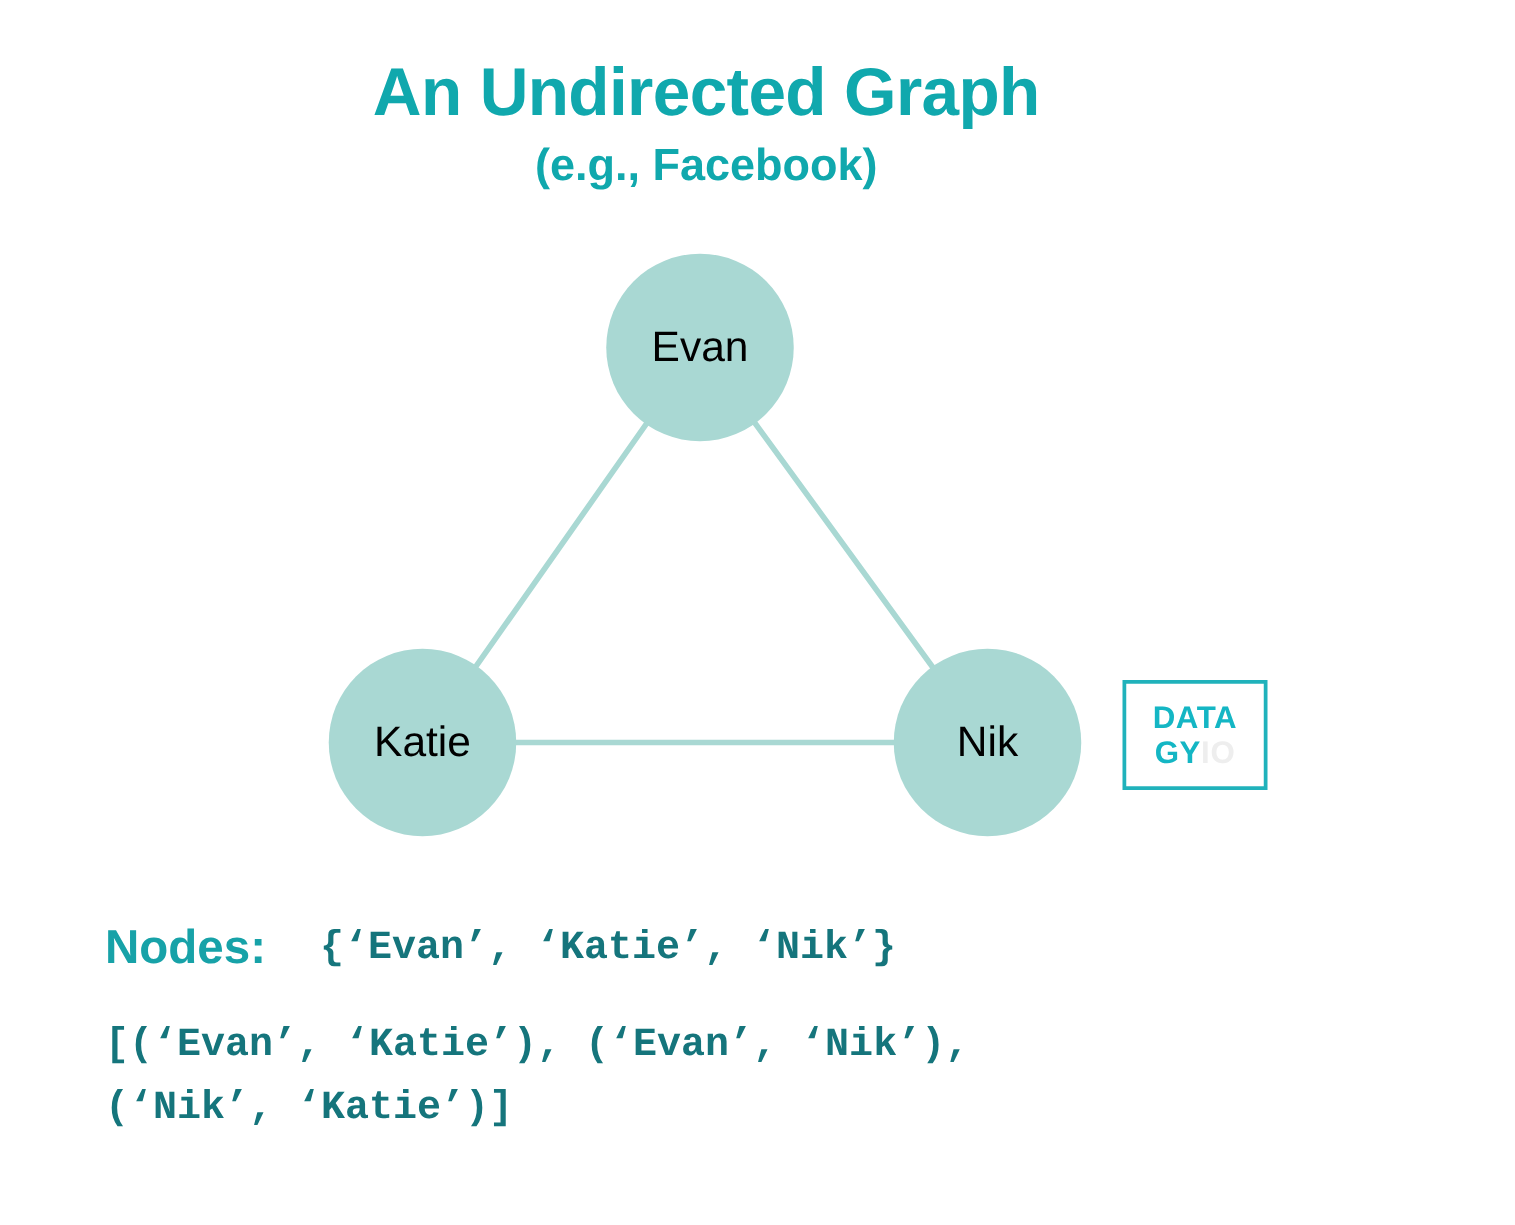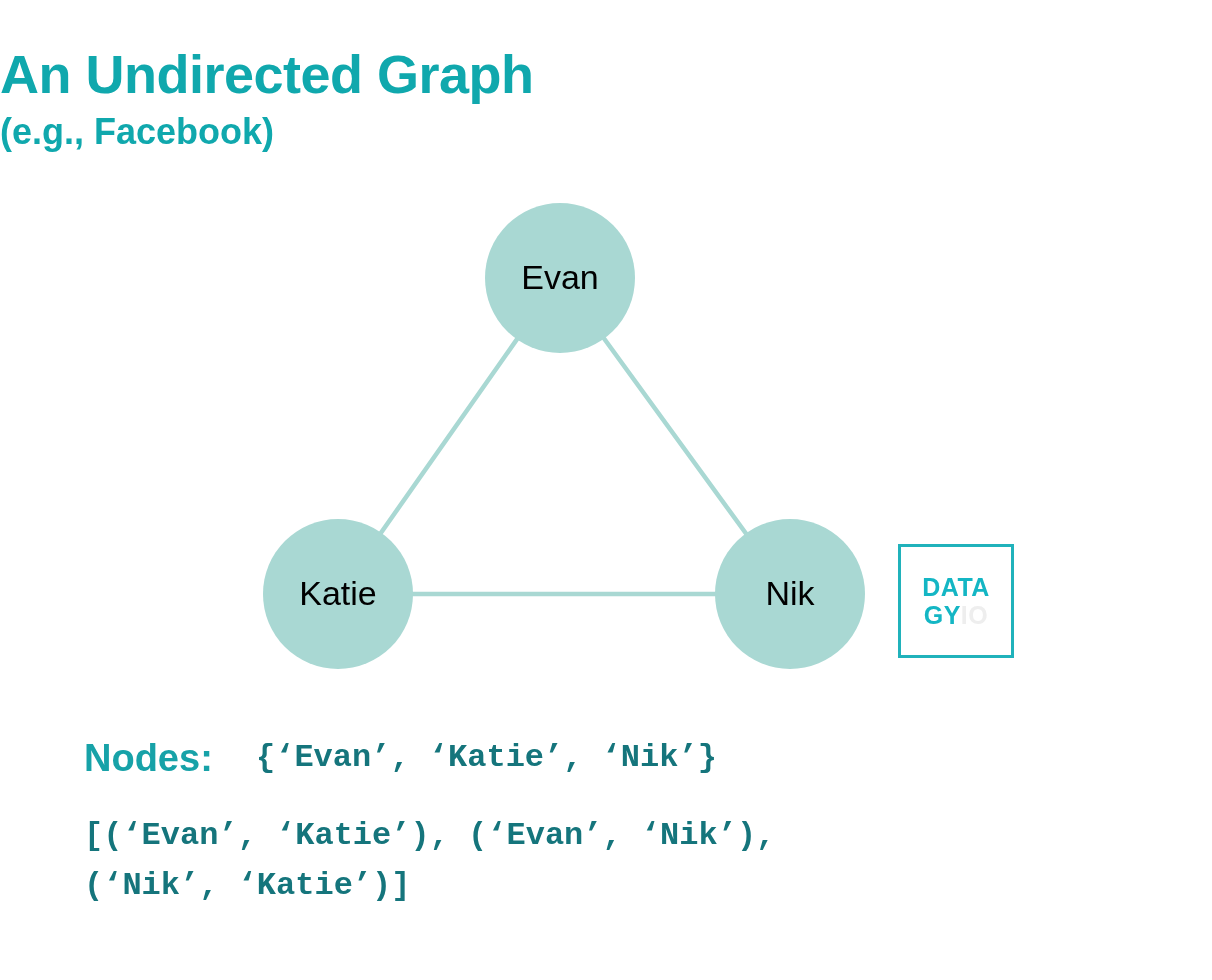--- a/index.html
+++ b/index.html
@@ -15,20 +15,21 @@
     font-family: "Liberation Sans", sans-serif;
     -webkit-font-smoothing: antialiased;
   }
 
   
   #title-block {
     position: absolute;
     left: 0;
     top: 44px;
     width: 1130px;
+    text-align: center;
   }
   #page-title {
     font-family: "Liberation Sans", sans-serif;
     font-weight: bold;
     font-size: 54px;
     line-height: 60px;
     color: #10a8ad;
     letter-spacing: -0.5px;
     white-space: nowrap;
   }
@@ -62,21 +63,21 @@
     dominant-baseline: middle;
     text-anchor: middle;
   }
 
   
   #brand-logo {
     position: absolute;
     left: 898px;
     top: 544px;
     width: 116px;
-    height: 114px;
+    height: 88px;
     border: 3px solid #20b2bb;
     box-sizing: border-box;
     background: #ffffff;
   }
   #brand-logo .logo-inner {
     position: absolute;
     left: 0;
     top: 0;
     width: 100%;
     height: 100%;

